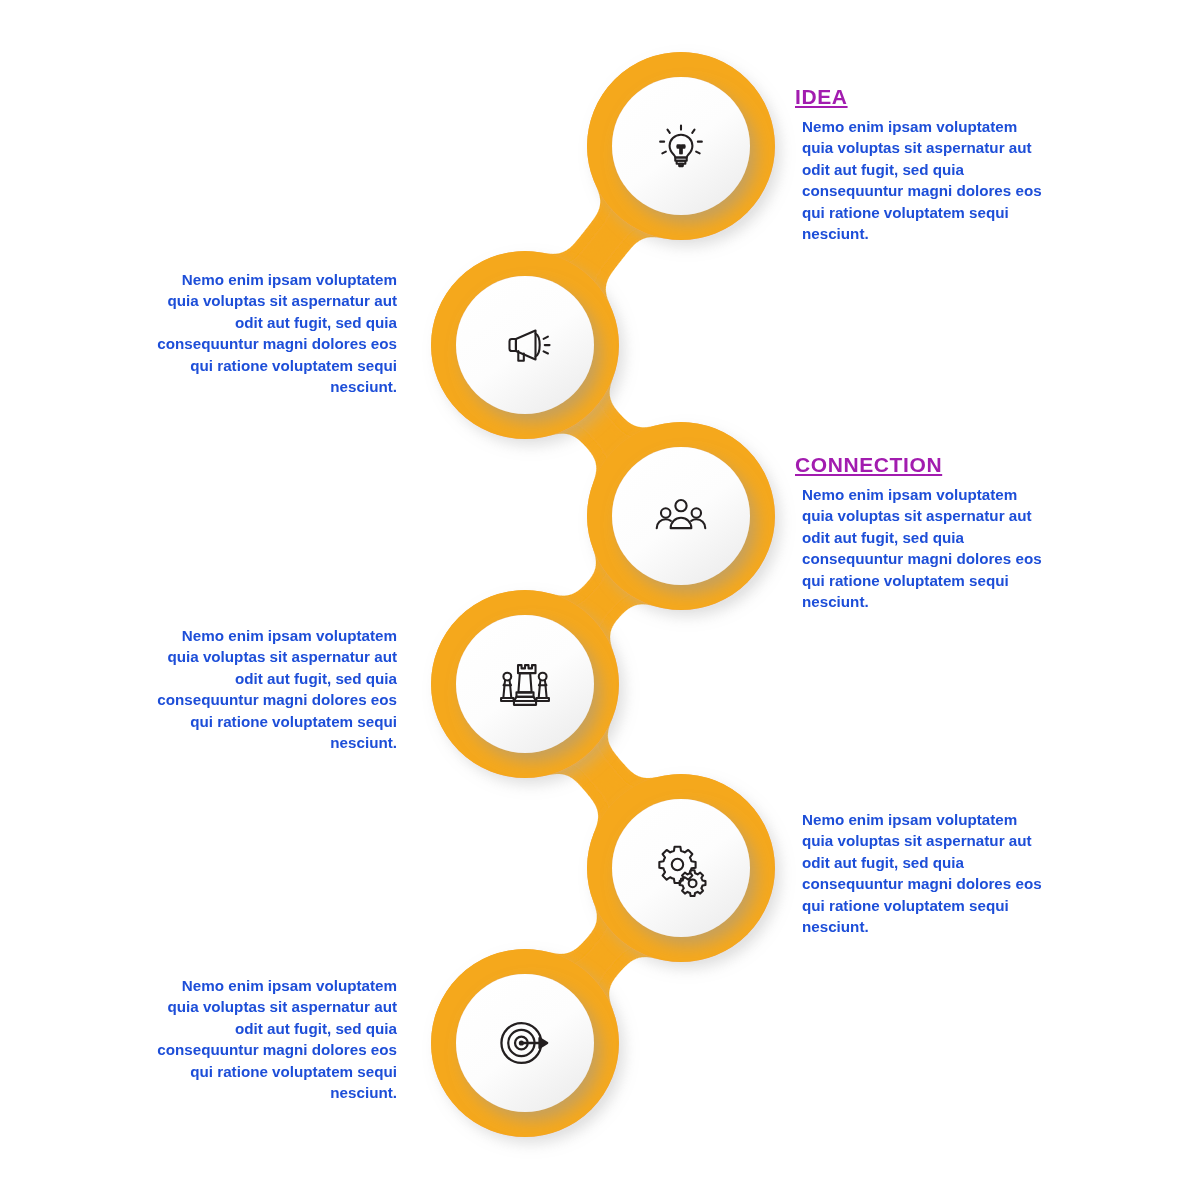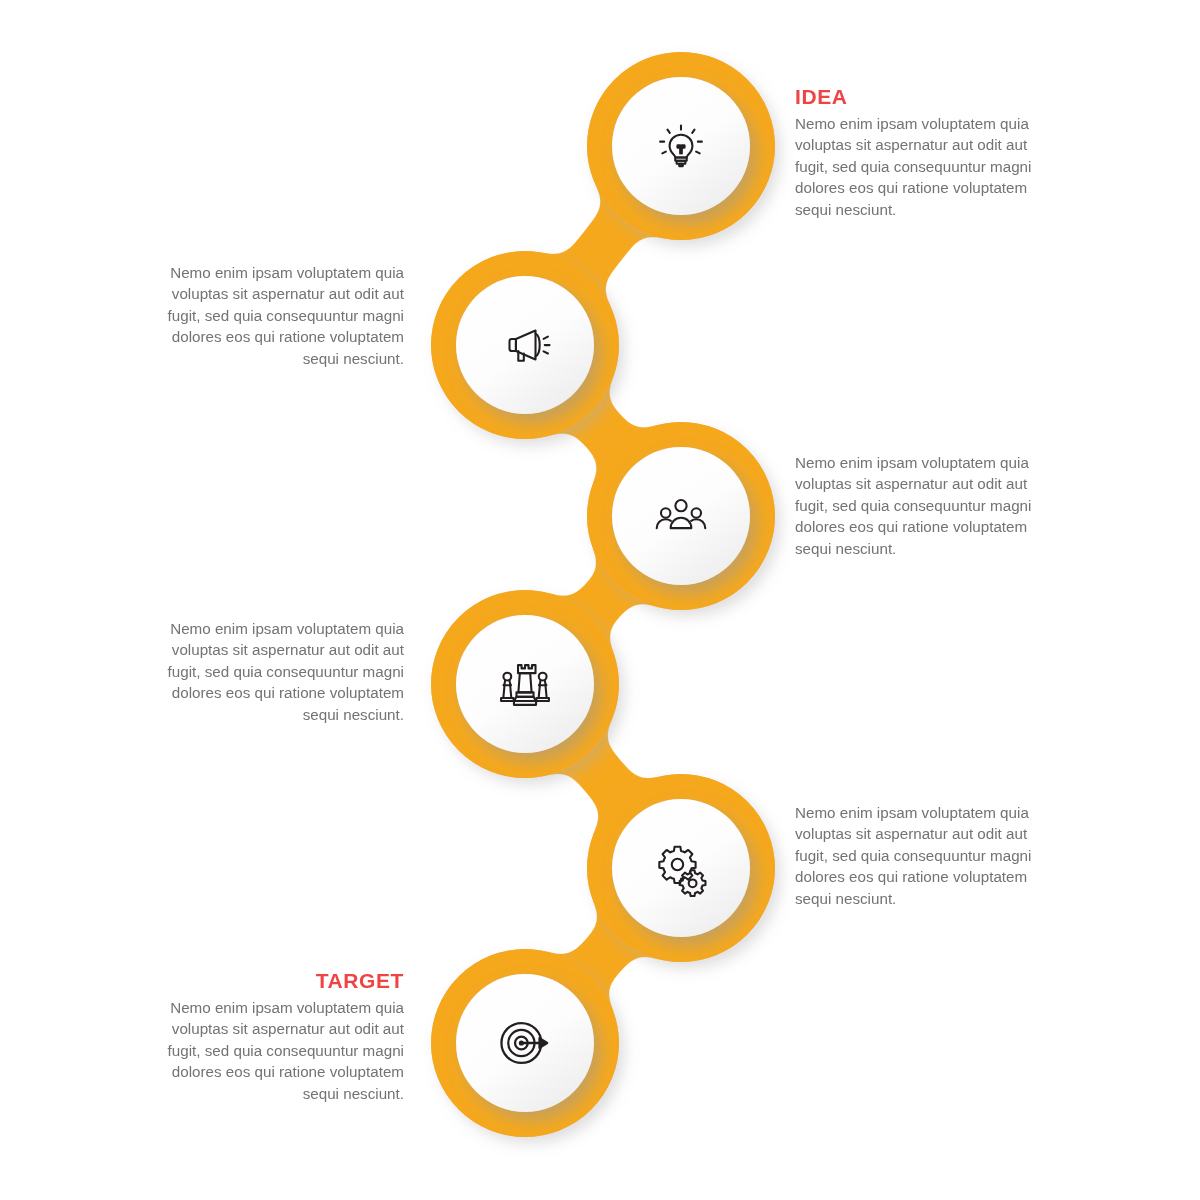--- a/index.html
+++ b/index.html
@@ -37,30 +37,31 @@
     position: absolute;
     width: 256px;
   }
   .text-block.right-side { text-align: left; }
   .text-block.left-side  { text-align: right; }
 
   .step-title {
     font-size: 21px;
     font-weight: bold;
     letter-spacing: 0.6px;
-    color: #ef4444;
+    color: #a21caf;
     margin: 0 0 4px 0;
     line-height: 25px;
+    text-decoration: underline;
   }
   .step-body {
     font-size: 15.2px;
     line-height: 21.4px;
-    color: #737373;
-    margin: 0;
-    font-weight: normal;
+    color: #1d4ed8;
+    margin: 7px;
+    font-weight: bold;
   }
 
   
   .icon-holder {
     position: absolute;
     width: 58px;
     height: 58px;
     pointer-events: none;
   }
   .icon-holder svg { display: block; width: 100%; height: 100%; }
@@ -213,29 +214,29 @@
   <div class="text-block right-side" style="left:795px; top:84px;">
     <div class="step-title">IDEA</div>
     <div class="step-body">Nemo enim ipsam voluptatem quia voluptas sit aspernatur aut odit aut fugit, sed quia consequuntur magni dolores eos qui ratione voluptatem sequi nesciunt.</div>
   </div>
 
   <div class="text-block left-side" style="left:148px; top:262px;">
     <div class="step-body">Nemo enim ipsam voluptatem quia voluptas sit aspernatur aut odit aut fugit, sed quia consequuntur magni dolores eos qui ratione voluptatem sequi nesciunt.</div>
   </div>
 
   <div class="text-block right-side" style="left:795px; top:452px;">
+    <div class="step-title">CONNECTION</div>
     <div class="step-body">Nemo enim ipsam voluptatem quia voluptas sit aspernatur aut odit aut fugit, sed quia consequuntur magni dolores eos qui ratione voluptatem sequi nesciunt.</div>
   </div>
 
   <div class="text-block left-side" style="left:148px; top:618px;">
     <div class="step-body">Nemo enim ipsam voluptatem quia voluptas sit aspernatur aut odit aut fugit, sed quia consequuntur magni dolores eos qui ratione voluptatem sequi nesciunt.</div>
   </div>
 
   <div class="text-block right-side" style="left:795px; top:802px;">
     <div class="step-body">Nemo enim ipsam voluptatem quia voluptas sit aspernatur aut odit aut fugit, sed quia consequuntur magni dolores eos qui ratione voluptatem sequi nesciunt.</div>
   </div>
 
   <div class="text-block left-side" style="left:148px; top:968px;">
-    <div class="step-title">TARGET</div>
     <div class="step-body">Nemo enim ipsam voluptatem quia voluptas sit aspernatur aut odit aut fugit, sed quia consequuntur magni dolores eos qui ratione voluptatem sequi nesciunt.</div>
   </div>
 
 </div>
 
 </body></html>

